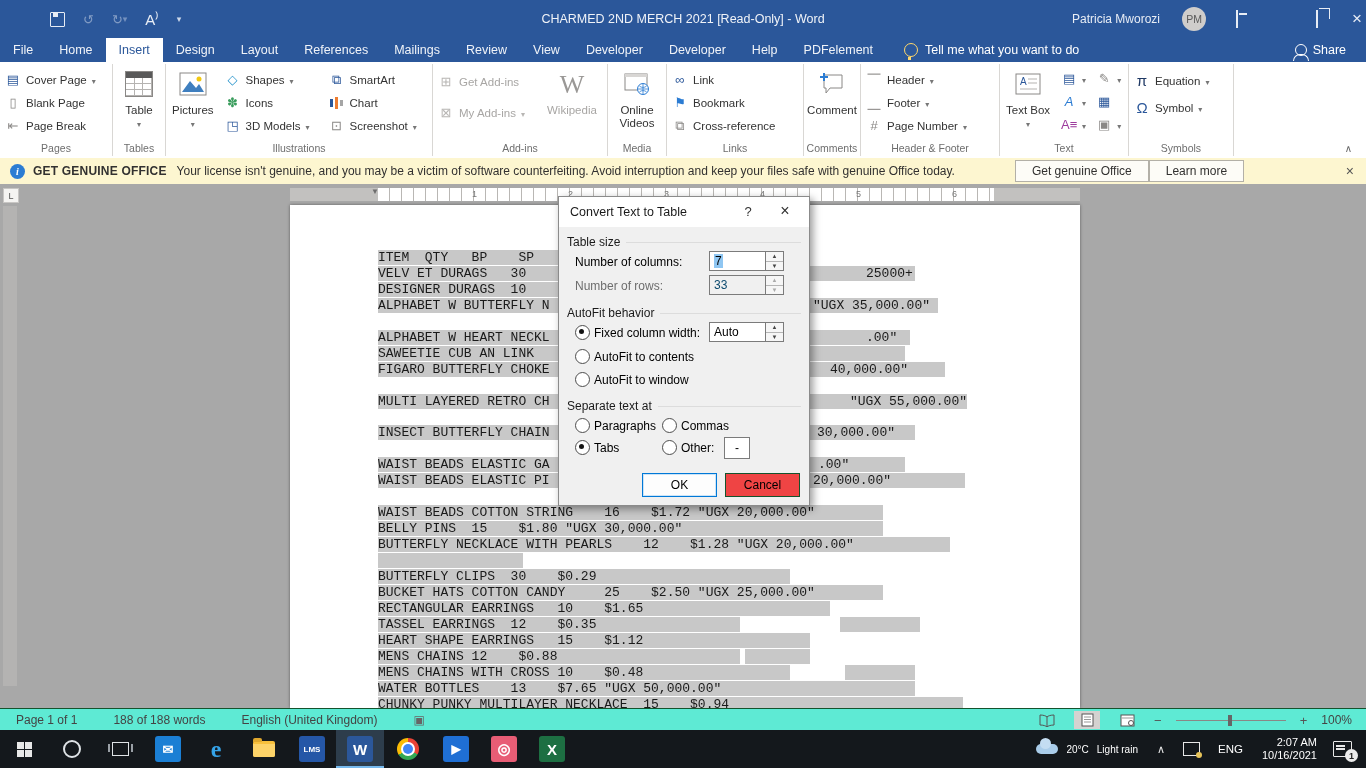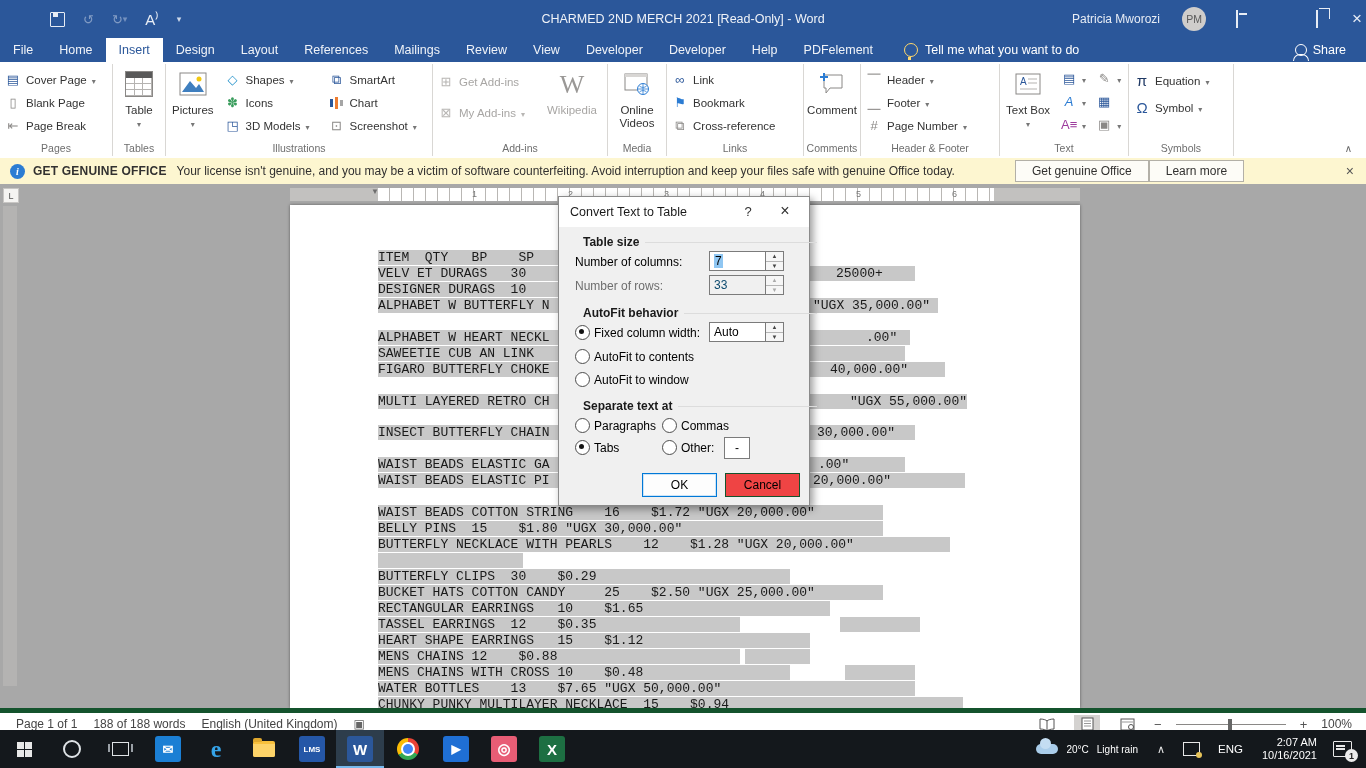--- a/index.html
+++ b/index.html
@@ -92,21 +92,21 @@
   .dline{position:absolute;height:15px;font-family:"Liberation Mono","DejaVu Sans Mono",monospace;
          font-size:13px;line-height:15px;color:#1a1a1a;white-space:pre;}
 
   
   .dialog{position:absolute;left:558px;top:12px;width:250px;height:308px;background:#f0f0f0;border:1px solid #8b8b8b;
           box-shadow:3px 3px 8px rgba(0,0,0,.4);z-index:30;font-size:12px;color:#000;}
   .dlg-title{position:absolute;left:0;top:0;width:100%;height:30px;background:#fff;display:flex;align-items:center;}
   .dlg-title .cap{margin-left:11px;font-size:12.5px;color:#1a1a1a;}
   .dlg-help{position:absolute;right:52px;top:7px;width:18px;text-align:center;color:#333;font-size:13px;}
   .dlg-close{position:absolute;right:14px;top:5px;width:20px;text-align:center;color:#333;font-size:16px;}
-  .grp{position:absolute;display:flex;align-items:center;width:234px;left:24px;font-weight:bold;}
+  .grp{position:absolute;display:flex;align-items:center;width:234px;left:8px;}
   .grp .gl{white-space:nowrap;color:#1a1a1a;}
   .grp .ln{flex:1;border-top:1px solid #dcdcdc;margin-left:6px;height:0;}
   .dlbl{position:absolute;white-space:nowrap;}
   .dlbl.dis{color:#6d6d6d;}
   .field{position:absolute;display:flex;width:75px;height:20px;}
   .field .fin{flex:1;background:#fff;border:1px solid #7b7b7b;border-right:none;display:flex;align-items:center;
               padding-left:4px;font-size:12px;}
   .field.dis .fin{background:#f0f0f0;color:#0c4a6e;}
   .spin{width:17px;display:flex;flex-direction:column;border:1px solid #7b7b7b;}
   .spin span{flex:1;display:flex;align-items:center;justify-content:center;font-size:6px;color:#444;background:#f6f6f6;}
@@ -115,22 +115,22 @@
   .selval{background:#8fc6f2;padding:0 1px;}
   .radio{position:absolute;width:13px;height:13px;border:1px solid #4d4d4d;border-radius:50%;background:#fff;}
   .radio.sel::after{content:"";position:absolute;left:3px;top:3px;width:5px;height:5px;background:#141414;border-radius:50%;}
   .otherbox{position:absolute;width:24px;height:20px;background:#fff;border:1px solid #7b7b7b;display:flex;
             align-items:center;justify-content:center;font-size:12px;}
   .dbtn{position:absolute;width:73px;height:22px;display:flex;align-items:center;justify-content:center;font-size:12px;}
   .dbtn.ok{background:#fdfdfd;border:1px solid #0078d7;box-shadow:inset 0 0 0 1px #cce4f7;}
   .dbtn.cancel{background:#ef4444;border:1px solid #14532d;}
 
   
-  .statusbar{position:absolute;left:0;top:708px;width:1366px;height:22px;background:#ffffff;border-top:5px solid #14532d;
-             display:flex;align-items:center;font-size:12px;color:#444;}
+  .statusbar{position:absolute;left:0;top:708px;width:1366px;height:22px;background:#5eead4;border-top:1px solid #14532d;
+             display:flex;align-items:center;font-size:12px;color:#444;gap:20px;}
   .sb-item{margin-left:16px;white-space:nowrap;}
   .sb-right{margin-left:auto;display:flex;align-items:center;gap:14px;padding-right:14px;}
   .vbtn{width:26px;height:18px;display:flex;align-items:center;justify-content:center;}
   .vbtn.pressed{background:#d4d2d0;}
   .ztrack{width:110px;height:1px;background:#8a8886;position:relative;}
   .zthumb{position:absolute;left:52px;top:-5px;width:4px;height:11px;background:#666;}
   .zsign{font-size:13px;color:#555;}
 
   
   .taskbar{position:absolute;left:0;top:730px;width:1366px;height:38px;background:#14181c;display:flex;align-items:stretch;color:#fff;}
@@ -504,21 +504,21 @@
         <span class="rnum" style="left: 470px;">4</span>
         <span class="rnum" style="left: 566px;">5</span>
         <span class="rnum" style="left: 662px;">6</span>
       </div>
 
     <div id="doc-lines">
         <div class="hl" style="left: 378px; top: 66px; width: 185px;"></div>
         <div class="dline" style="left: 378px; top: 66px;">ITEM  QTY   BP    SP</div>
         <div class="hl" style="left: 378px; top: 82px; width: 537px;"></div>
         <div class="dline" style="left: 378px; top: 82px;">VELV ET DURAGS   30</div>
-        <div class="dline" style="left: 836px; top: 82px;">25000+</div>
+        <div class="dline" style="left: 866px; top: 82px;">25000+</div>
         <div class="hl" style="left: 378px; top: 98px; width: 250px;"></div>
         <div class="dline" style="left: 378px; top: 98px;">DESIGNER DURAGS  10</div>
         <div class="hl" style="left: 378px; top: 114px; width: 560px;"></div>
         <div class="dline" style="left: 378px; top: 114px;">ALPHABET W BUTTERFLY N</div>
         <div class="dline" style="left: 813px; top: 114px;">"UGX 35,000.00"</div>
         <div class="hl" style="left: 378px; top: 146px; width: 532px;"></div>
         <div class="dline" style="left: 378px; top: 146px;">ALPHABET W HEART NECKL</div>
         <div class="dline" style="left: 866px; top: 146px;">.00"</div>
         <div class="hl" style="left: 378px; top: 162px; width: 527px;"></div>
         <div class="dline" style="left: 378px; top: 162px;">SAWEETIE CUB AN LINK</div>

